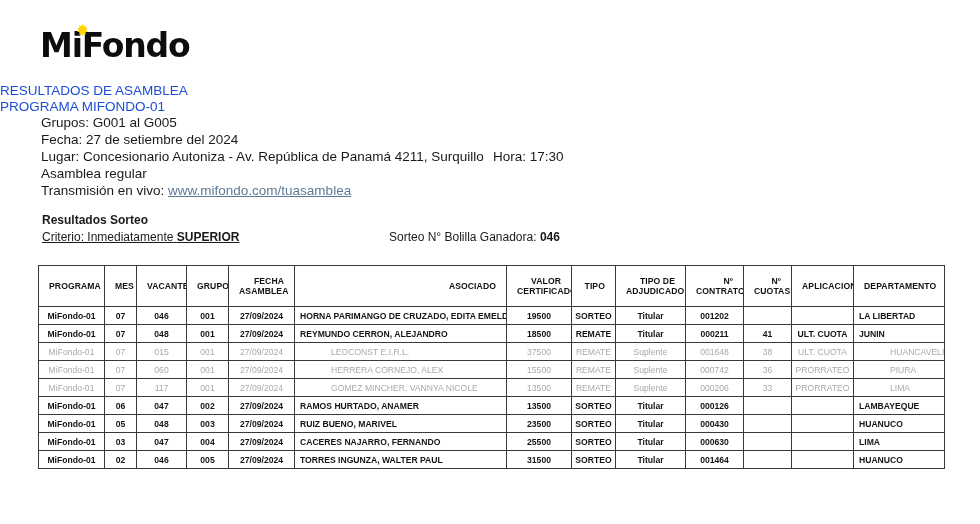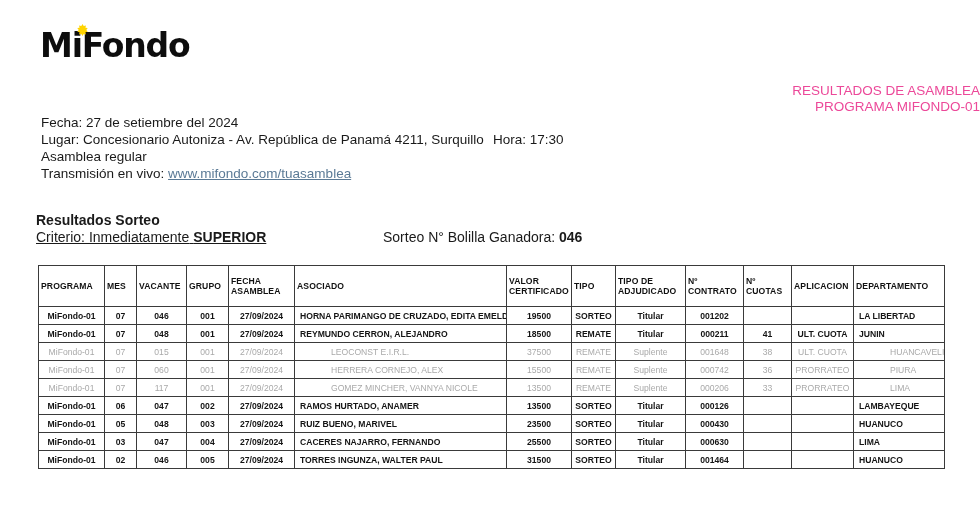--- a/index.html
+++ b/index.html
@@ -43,24 +43,24 @@
     width: 13px;
     height: 13px;
   }
 
   
   .doc-title {
     position: absolute;
     left: 0;
     top: 83px;
     width: 980px;
-    text-align: right;
+    text-align: left;
     font-size: 13.5px;
     line-height: 16px;
-    color: #ec4899;
+    color: #1d4ed8;
   }
 
   
   .meta-block {
     position: absolute;
     left: 41px;
     top: 114px;
     width: 700px;
     font-size: 13.5px;
     line-height: 17px;
@@ -77,24 +77,24 @@
   }
   .live-link {
     color: #5b7a96;
     text-decoration: underline;
     cursor: pointer;
   }
 
   
   .results-head {
     position: absolute;
-    left: 36px;
+    left: 42px;
     top: 212px;
     width: 700px;
-    font-size: 14px;
+    font-size: 12px;
     line-height: 17px;
   }
   .results-head .bold { font-weight: bold; }
   .crit-line { position: relative; white-space: nowrap; text-decoration: underline; }
   .crit-right {
     position: absolute;
     left: 330px;
     top: 0;
     margin-left: 17px;
   }
@@ -118,24 +118,24 @@
     padding: 0;
     height: 17px;
     line-height: 10px;
     vertical-align: middle;
     overflow: hidden;
     white-space: nowrap;
   }
   table.results thead th {
     height: 38px;
     font-weight: bold;
-    text-align: left;
+    text-align: right;
     font-size: 8.6px;
     letter-spacing: 0.1px;
-    padding: 1px 2px;
+    padding: 1px 10px;
     color: #111;
   }
   table.results tbody td {
     text-align: center;
     font-weight: bold;
     color: #141414;
     padding: 0 3px;
   }
   table.results tbody td.left {
     text-align: left;
@@ -160,20 +160,21 @@
     <path d="M12 0 L14.2 3.6 L18.4 2.6 L17.4 6.8 L21.6 7.6 L19 11 L21.6 14.4 L17.4 15.2 L18.4 19.4 L14.2 18.4 L12 22 L9.8 18.4 L5.6 19.4 L6.6 15.2 L2.4 14.4 L5 11 L2.4 7.6 L6.6 6.8 L5.6 2.6 L9.8 3.6 Z" fill="#FFD400"></path>
   </svg>
 </div>
 
 <div class="doc-title">
   <div>RESULTADOS DE ASAMBLEA</div>
   <div>PROGRAMA MIFONDO-01</div>
 </div>
 
 <div class="meta-block">
+  <div class="meta-line">Grupos: G001 al G005</div>
   <div class="meta-line">Fecha: 27 de setiembre del 2024</div>
   <div class="meta-line">
     <span>Lugar: Concesionario Autoniza - Av. República de Panamá 4211, Surquillo</span>
     <span class="meta-hora">Hora: 17:30</span>
   </div>
   <div class="meta-line">Asamblea regular</div>
   <div class="meta-line">
     <span>Transmisión en vivo:</span>
     <span class="live-link">www.mifondo.com/tuasamblea</span>
   </div>

